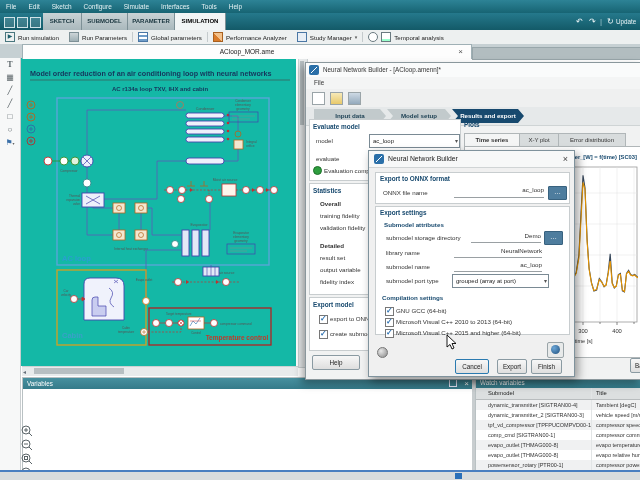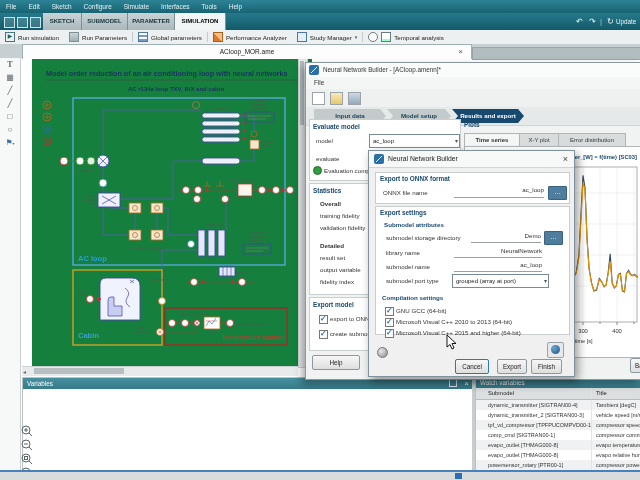--- a/index.html
+++ b/index.html
@@ -26,21 +26,21 @@
   .doctabbar{left:0;top:44px;width:640px;height:14px;background:#c6d0d3;z-index:4;}
   .doctab{position:absolute;left:22px;top:0;width:448px;height:14px;background:#fdfdfd;
           border:1px solid #9fb0b5;border-bottom:none;font-size:6.5px;color:#222;
           text-align:center;line-height:14px;}
   .tabclose{position:absolute;right:8px;top:0;color:#555;font-size:8px;line-height:14px;}
   .tabstrip{position:absolute;left:472px;top:3px;width:168px;height:11px;background:#b2bdc0;border:1px solid #98a6aa;}
   
   .sidebar{left:0;top:58px;width:20px;height:412px;background:#f7f8f8;border-right:1px solid #c9ced0;z-index:2;}
   .tool{width:20px;height:13px;text-align:center;font-size:8px;color:#5a6468;line-height:13px;}
   
-  .canvas{left:32px;top:58px;width:280px;height:308px;background:#15803d;overflow:hidden;z-index:1;}
+  .canvas{left:16px;top:58px;width:280px;height:308px;background:#14b8a6;overflow:hidden;z-index:1;}
   .vscroll{left:298px;top:58px;width:8px;height:308px;background:#e8ebec;border:1px solid #ccd2d3;z-index:1;}
   .vthumb{position:absolute;left:1px;top:2px;width:4px;height:64px;background:#b7bfc2;}
   .hscroll{left:22px;top:366px;width:276px;height:9px;background:#e8ebec;border-top:1px solid #ccd2d3;z-index:2;
            font-size:6px;color:#66707a;}
   .hthumb{position:absolute;left:12px;top:1px;width:90px;height:6px;background:#b7bfc2;}
   
   .panelhdr{height:11px;background:linear-gradient(#47909f,#357b8a);color:#fff;font-size:6.3px;
             line-height:11px;padding-left:4px;}
   .varpanel{left:22px;top:377px;width:450px;height:93px;background:#fff;border:1px solid #b9c1c3;z-index:2;}
   .watchpanel{left:475px;top:377px;width:165px;height:93px;background:#fff;border-left:1px solid #b9c1c3;z-index:2;}

